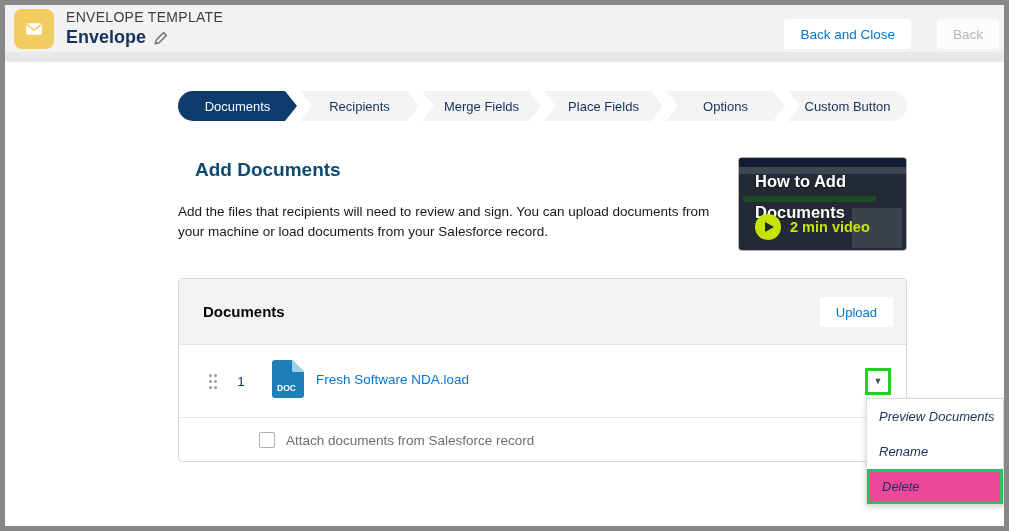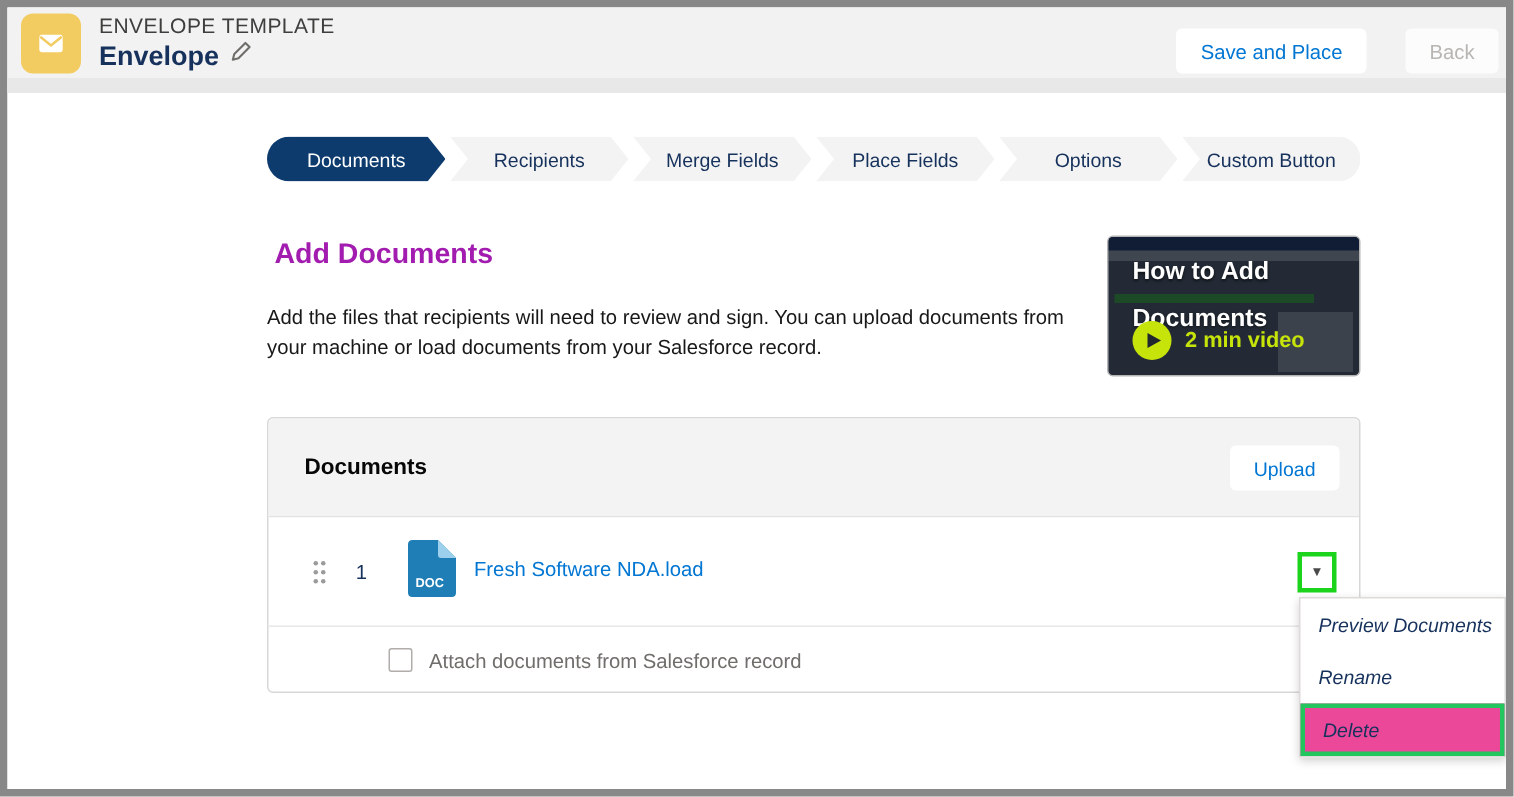--- a/index.html
+++ b/index.html
@@ -8,40 +8,40 @@
   .frame { position:absolute; inset:0; border:5px solid #888; background:#fff; }
   .win { position:relative; width:999px; height:521px; background:#fff; overflow:hidden; }
 
   
   .header { height:57px; background:#f2f2f2; border-bottom:10px solid #e8e8e8;
     display:flex; align-items:center; padding-left:9px; position:relative; }
   .brand-icon { width:40px; height:40px; border-radius:8px; background:#F2CB61;
     display:flex; align-items:center; justify-content:center; flex:0 0 auto; }
   .brand-text { margin-left:12px; }
   .eyebrow { font-size:14px; color:#3e3e3c; letter-spacing:.3px; margin-bottom:2px; }
-  .title-row { display:flex; align-items:flex-start; gap:8px; }
+  .title-row { display:flex; align-items:center; gap:8px; }
   .page-title { font-size:18px; font-weight:bold; color:#16325C; }
   .btn { border:none; border-radius:4px; height:30px; padding:0 16px; font-size:13.5px;
     background:#fff; cursor:pointer; font-family:inherit; }
   .btn-save { position:absolute; right:93px; top:14px; color:#0176D3; font-weight:500; }
   .btn-back { position:absolute; right:5px; top:14px; color:#b8b5b2; background:#fcfcfc; width:62px; }
 
   
   .path { position:absolute; left:173px; top:86px; width:729px; height:30px; display:flex; }
   .step { flex:1; margin-right:3px; background:#f3f3f3; color:#16325C; font-size:13px;
     display:flex; align-items:center; justify-content:center; cursor:pointer;
     clip-path:polygon(0 0, calc(100% - 12px) 0, 100% 50%, calc(100% - 12px) 100%, 0 100%, 12px 50%); }
   .step.first { clip-path:polygon(0 0, calc(100% - 12px) 0, 100% 50%, calc(100% - 12px) 100%, 0 100%);
     border-radius:15px 0 0 15px; }
   .step.last { clip-path:polygon(0 0, 100% 0, 100% 100%, 0 100%, 12px 50%);
     border-radius:0 15px 15px 0; margin-right:0; }
   .step.active { background:#0D3B6E; color:#fff; font-weight:500; }
 
   
-  .heading { position:absolute; left:178px; top:154px; font-size:19px; font-weight:bold; color:#a21caf; }
+  .heading { position:absolute; left:190px; top:154px; font-size:19px; font-weight:bold; color:#0c4a6e; }
   .para { position:absolute; left:173px; top:197px; width:558px; font-size:13.5px;
     color:#181818; line-height:1.45; }
 
   
   .thumb { position:absolute; left:733px; top:152px; width:169px; height:94px;
     border-radius:4px; border:1px solid #b5b5b5; background:#37414e; overflow:hidden; cursor:pointer; }
   .t-bar1 { position:absolute; top:0; left:0; right:0; height:9px; background:#172a4d; }
   .t-bar2 { position:absolute; top:9px; left:0; right:0; height:7px; background:rgba(255,255,255,.25); }
   .t-green { position:absolute; top:38px; left:4px; right:30px; height:6px; background:rgba(46,125,50,.9); }
   .t-panel { position:absolute; top:50px; right:4px; width:50px; height:40px; background:rgba(255,255,255,.22); }
@@ -102,21 +102,21 @@
       <div class="eyebrow">ENVELOPE TEMPLATE</div>
       <div class="title-row">
         <span class="page-title">Envelope</span>
         <span style="cursor:pointer; display:inline-flex;">
           <svg width="14" height="14" viewBox="0 0 14 14">
             <path d="M9.6 1.6 L12.4 4.4 L5 11.8 L1.2 12.8 L2.2 9 Z" fill="none" stroke="#706e6b" stroke-width="1.4" stroke-linejoin="round"></path>
           </svg>
         </span>
       </div>
     </div>
-    <button class="btn btn-save">Save and Place</button>
+    <button class="btn btn-save">Back and Close</button>
     <button class="btn btn-back">Back</button>
   </div>
 
   <div class="path">
     <div class="step first active">
           <span>Documents</span>
         </div>
     <div class="step">
           <span>Recipients</span>
         </div>

